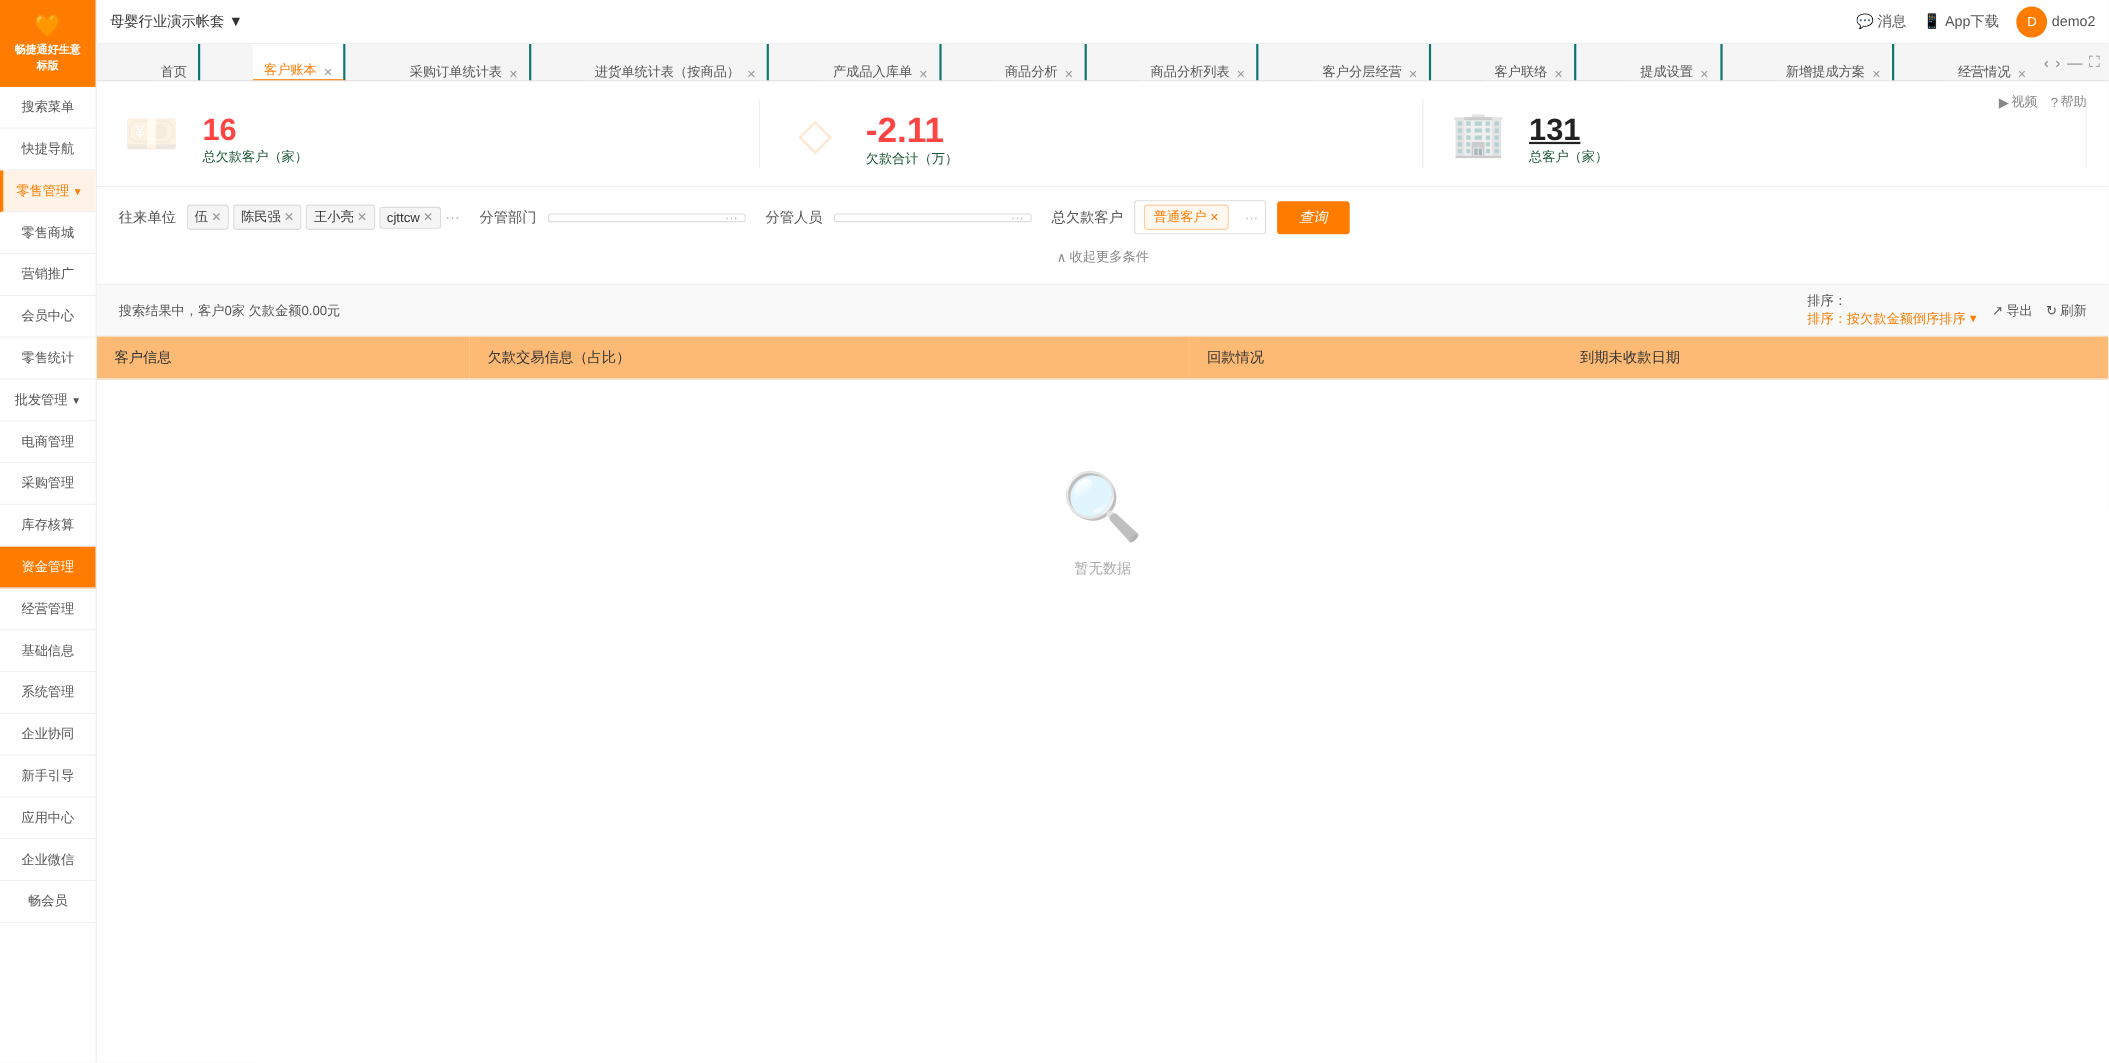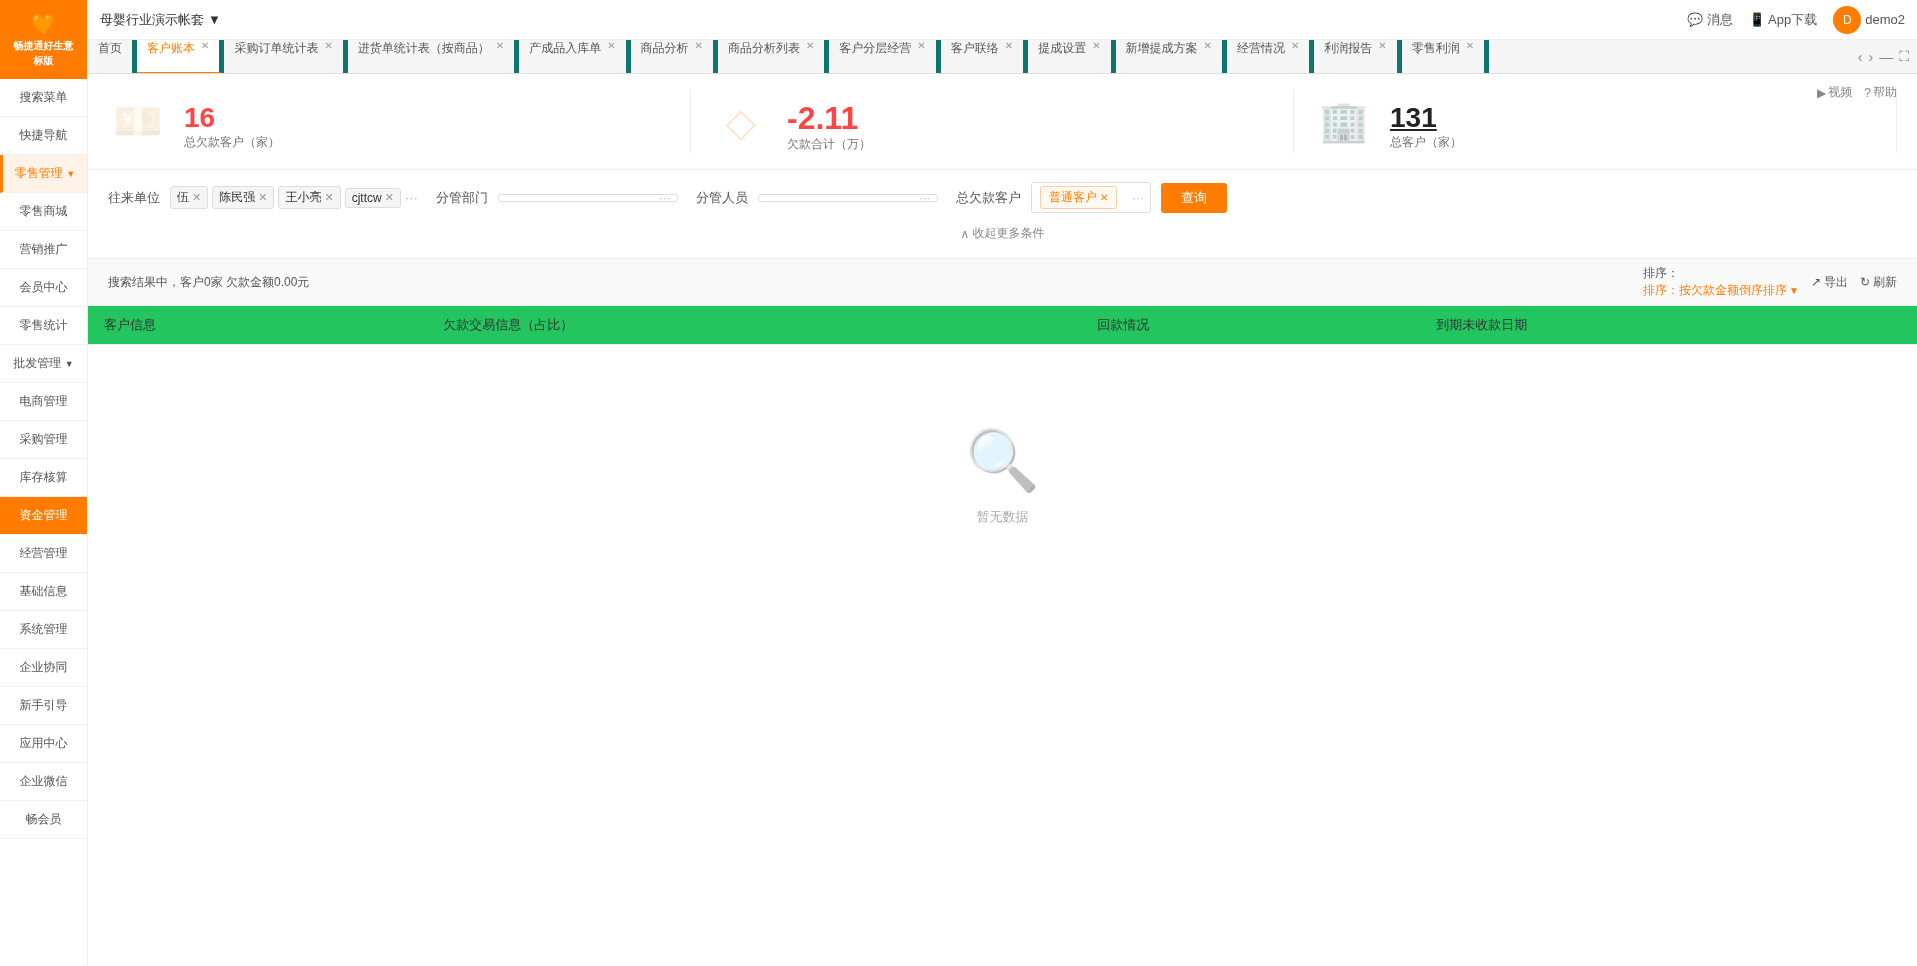--- a/index.html
+++ b/index.html
@@ -98,30 +98,31 @@
       background: #f5f5f5;
       height: 34px;
       display: flex;
       align-items: center;
       border-bottom: 1px solid #ddd;
       flex-shrink: 0;
       overflow: hidden;
     }
     .tab-item {
       display: flex;
-      align-items: flex-start;
+      align-items: flex-end;
       padding: 0 10px;
       height: 34px;
       font-size: 12px;
       color: #555;
       cursor: pointer;
-      border-right: 5px solid #0f766e;
+      border-right: 2px solid #0f766e;
       white-space: nowrap;
       gap: 4px;
       background: #f5f5f5;
+      margin-left: 48px;
     }
     .tab-item.active {
       background: #fff;
       color: #ff7c00;
       border-bottom: 2px solid #ff7c00;
     }
     .tab-item .tab-close {
       color: #999;
       font-size: 10px;
       margin-left: 2px;
@@ -172,21 +173,21 @@
       inset: 0;
       border-radius: 50%;
       display: flex;
       align-items: center;
       justify-content: center;
       font-size: 30px;
     }
     .stat-info { display: flex; flex-direction: column; gap: 2px; }
     .stat-value { font-size: 28px; font-weight: bold; color: #ff4444; line-height: 1; margin-top: 12px; }
     .stat-value.dark { color: #222; text-decoration: underline; }
-    .stat-label { font-size: 12px; color: #737373; }
+    .stat-label { font-size: 12px; color: #14532d; }
 
     
     .filter-area {
       background: #fff;
       padding: 12px 20px;
       border-bottom: 1px solid #eee;
     }
     .filter-row {
       display: flex;
       align-items: center;
@@ -278,20 +279,21 @@
     }
     .btn-query {
       background: #ff7c00;
       color: #fff;
       border: none;
       border-radius: 3px;
       padding: 6px 20px;
       font-size: 13px;
       cursor: pointer;
       white-space: nowrap;
+      font-style: italic;
     }
     .collapse-row {
       display: flex;
       justify-content: center;
       padding: 4px 0;
     }
     .collapse-btn {
       font-size: 12px;
       color: #888;
       cursor: pointer;
@@ -333,21 +335,21 @@
       gap: 3px;
       color: #555;
     }
 
     
     .data-table {
       width: 100%;
       border-collapse: collapse;
     }
     .data-table th {
-      background: #22c55e;
+      background: #fdba74;
       border-bottom: 1px solid #eee;
       padding: 10px 16px;
       text-align: left;
       font-size: 13px;
       color: #333;
       font-weight: normal;
     }
 
     
     .empty-state {

